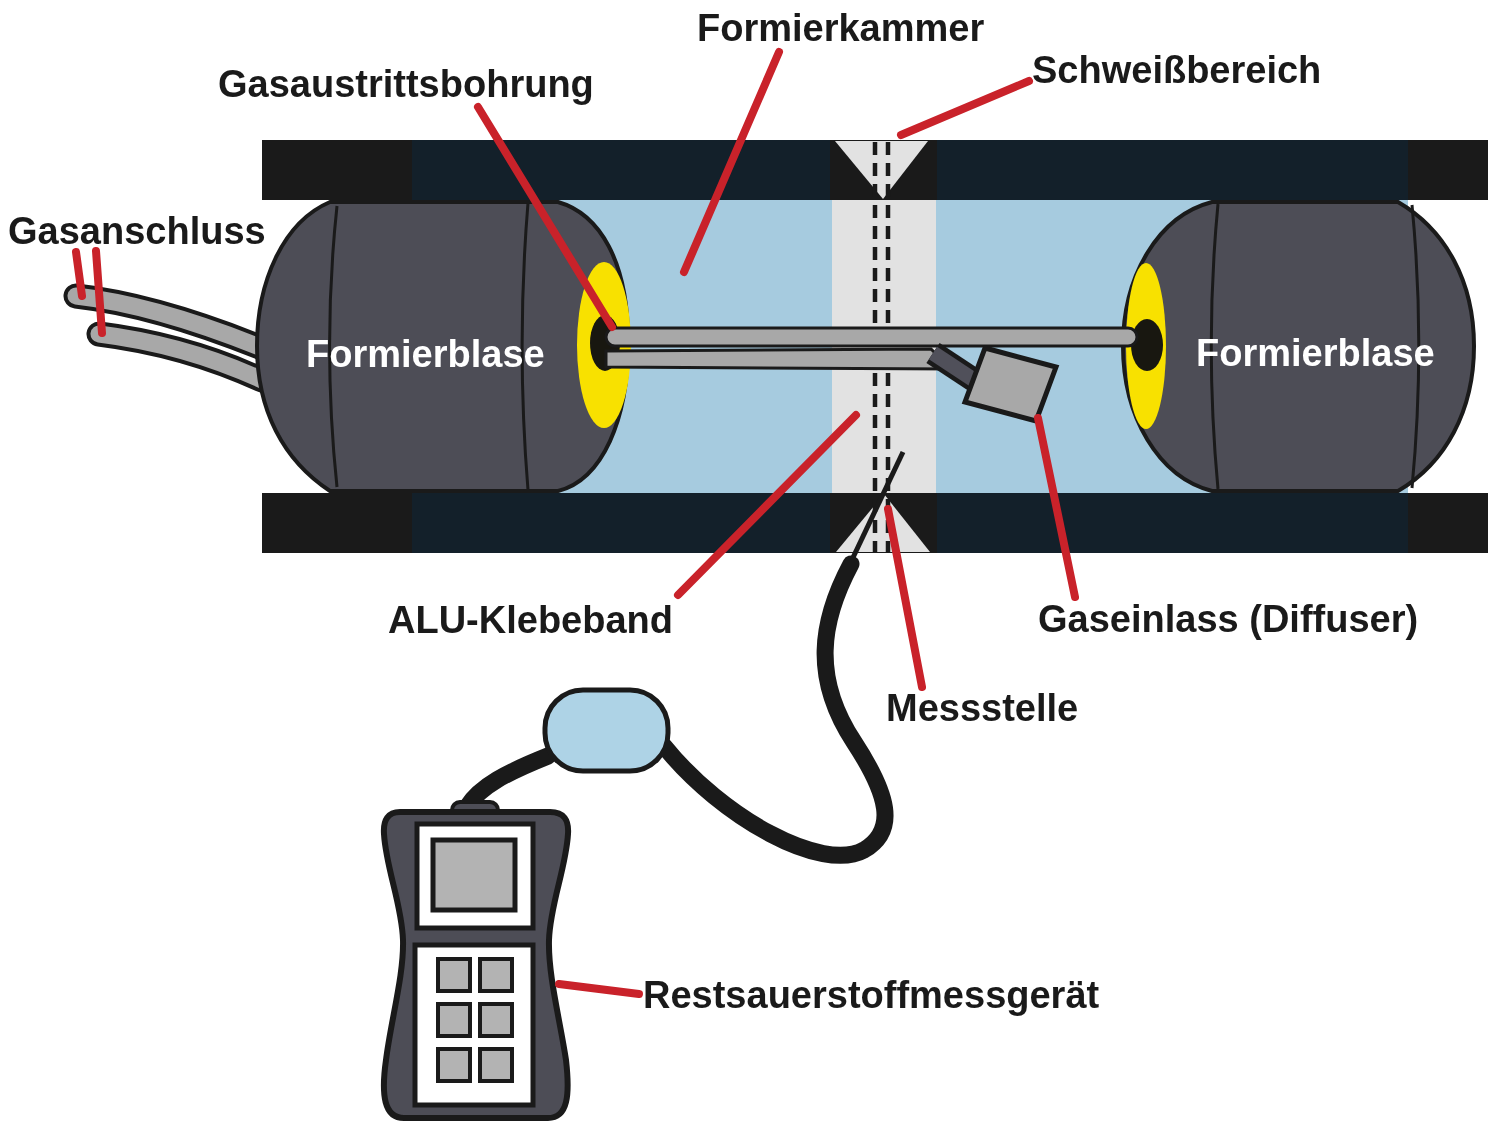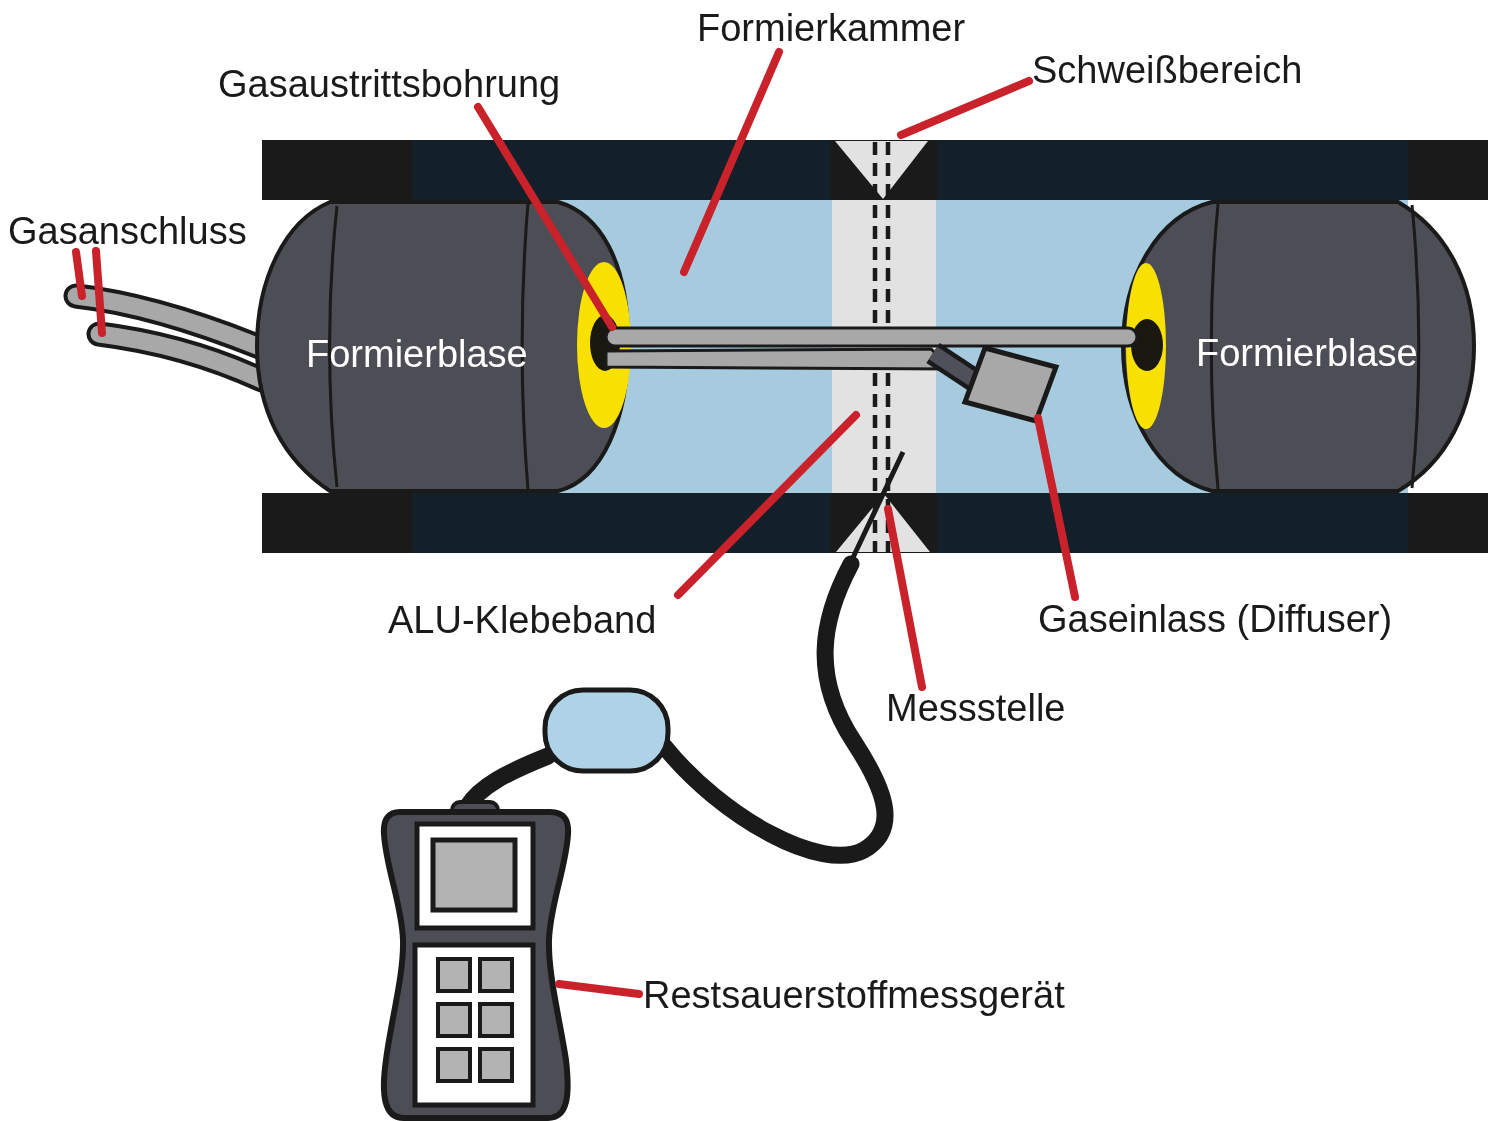--- a/index.html
+++ b/index.html
@@ -1,17 +1,17 @@
 <!DOCTYPE html>
 <html><head>
 <meta charset="utf-8">
 <style>
   html,body{margin:0;padding:0;background:#ffffff;}
   #stage{position:relative;width:1500px;height:1121px;background:#ffffff;overflow:hidden;
-         font-family:"Liberation Sans", sans-serif;}
+         font-family:"Liberation Sans", sans-serif;font-weight:bold;}
   svg{display:block;}
   text{font-family:"Liberation Sans", sans-serif;font-size:38px;fill:#1a1a1a;}
   text.white{fill:#ffffff;}
 </style>
 </head>
 <body>
 
 <div id="stage">
 <svg width="1500" height="1121" viewBox="0 0 1500 1121">
 

